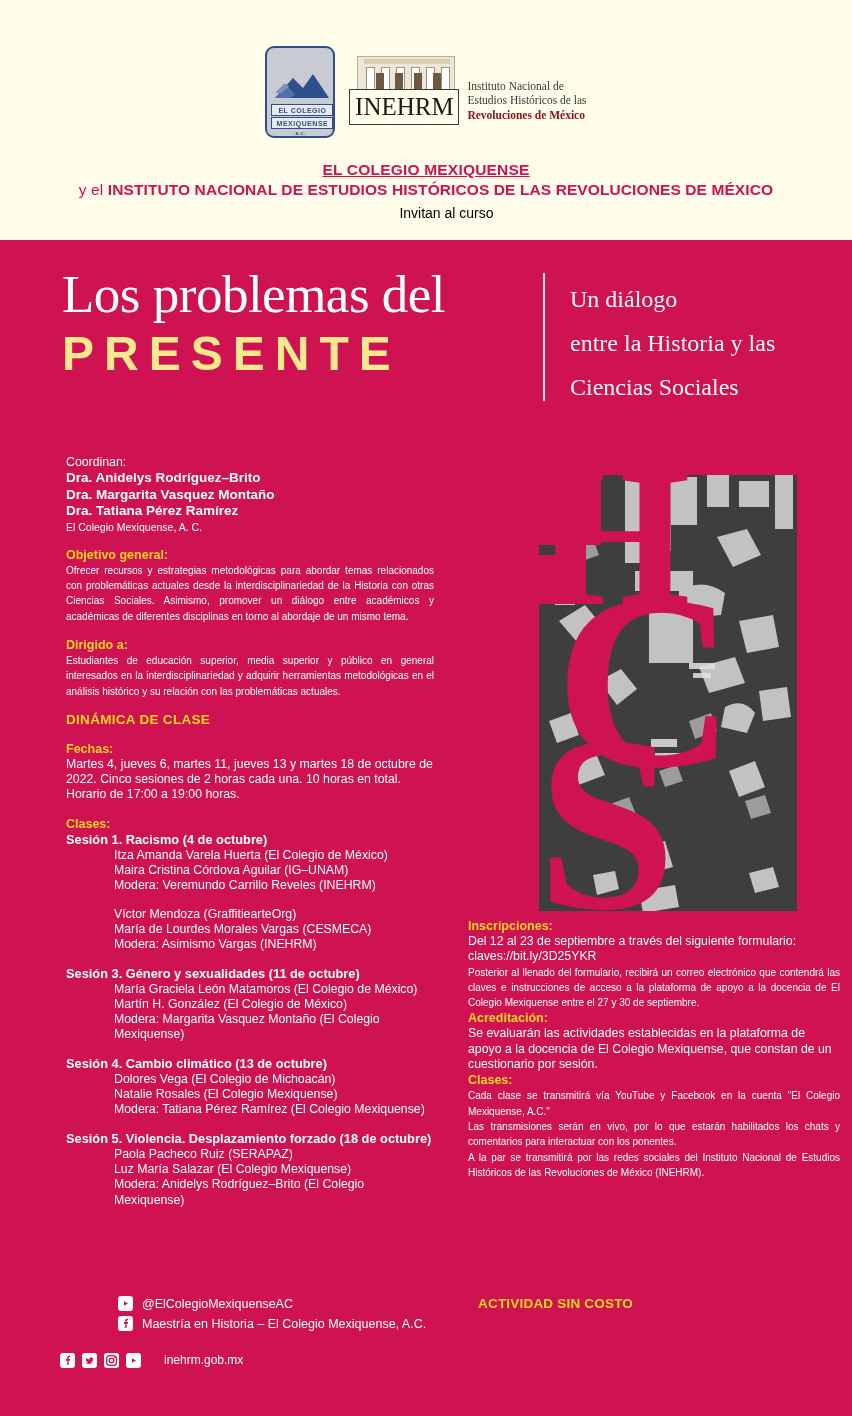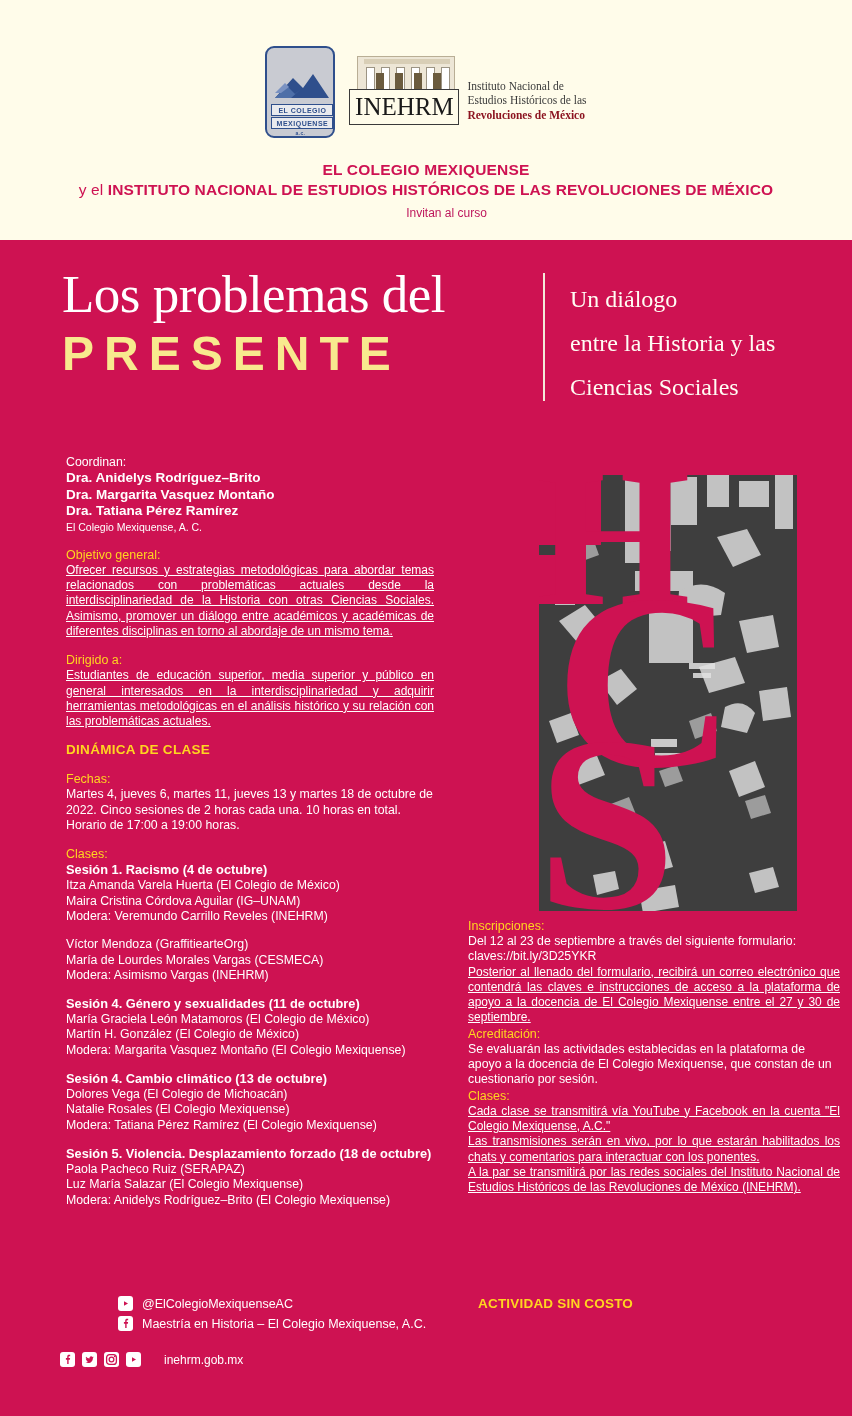--- a/index.html
+++ b/index.html
@@ -68,28 +68,29 @@
     padding-bottom:6px;
   }
   .inehrm-text .rev{color:#8C1420;font-weight:700;}
 
   .org-lines{
     position:absolute;left:0;top:160px;width:852px;text-align:center;
   }
   .org1{
     font-size:15.5px;font-weight:700;color:#CE1252;letter-spacing:.2px;
     line-height:20px;
+    text-decoration:underline;
   }
   .org2{
     font-size:15.5px;font-weight:700;color:#CE1252;letter-spacing:.1px;
     line-height:20px;
   }
   .org2 .lite{font-weight:400;}
   .invitan{
-    font-size:12px;color:#be185d;font-weight:400;line-height:22px;margin-top:2px;padding-left:41px;
+    font-size:14px;color:#000000;font-weight:400;line-height:22px;margin-top:2px;padding-left:41px;
   }
 
   
   .titleblock{position:absolute;left:0;top:255px;width:840px;height:180px;}
   .title-left{
     position:absolute;left:62px;top:10px;width:470px;
   }
   .title-main{
     font-family:"Liberation Serif", serif;
     font-size:53px;line-height:58px;color:#FFFFFF;font-weight:400;
@@ -109,31 +110,31 @@
     font-size:24px;line-height:44px;color:#FFFDF4;font-weight:400;
   }
 
   
   .col-left{
     position:absolute;left:66px;top:455px;width:368px;color:#FFFFFF;
   }
   .col-right-text{
     position:absolute;left:468px;top:918px;width:372px;color:#FFFFFF;
   }
-  .lbl{color:#FFD520;font-size:12.5px;line-height:16px;font-weight:400;}
+  .lbl{color:#FFD520;font-size:12.5px;line-height:16px;font-weight:700;}
   .lbl.bold{font-weight:700;font-size:13.5px;letter-spacing:.3px;}
   .nm{font-weight:700;font-size:13.5px;line-height:16.5px;color:#FFFFFF;}
   .sm{font-size:10.5px;line-height:14px;color:#FFFFFF;}
   .para{
-    font-size:12px;line-height:15.3px;color:#FFFFFF;text-align:justify;text-decoration:underline;
+    font-size:10px;line-height:15.3px;color:#FFFFFF;text-align:justify;
   }
   .plain{font-size:12.3px;line-height:15.3px;color:#FFFFFF;}
   .sess-h{font-weight:700;font-size:12.8px;line-height:16px;color:#FFFFFF;}
   .sess-h.just{text-align:justify;}
-  .sess-p{font-size:12.3px;line-height:15.3px;color:#FFFFFF;}
+  .sess-p{font-size:12.3px;line-height:15.3px;color:#FFFFFF;margin-left:48px;}
   .gap{height:13px;}
 
   
   .artwork{
     position:absolute;left:539px;top:471px;width:258px;height:440px;
     overflow:hidden;
   }
   .art-photo{position:absolute;inset:0;background:#3C3C3C;}
   .art-letter{
     position:absolute;
@@ -145,21 +146,21 @@
   }
   .art-C{left:16px;top:86px;font-size:250px;}
   .art-S{left:-2px;top:228px;font-size:250px;}
   .fline{display:flex;align-items:flex-start;gap:9px;}
   .ficon{
     width:15px;height:15px;flex:0 0 15px;border-radius:3px;
     background:#FFFFFF;position:relative;
   }
   .ficon svg{position:absolute;left:0;top:0;}
   .ftxt{font-size:12.5px;line-height:16px;color:#FFFFFF;}
-  .social-row{position:absolute;left:60px;top:1352px;display:flex;align-items:flex-start;gap:7px;}
+  .social-row{position:absolute;left:60px;top:1352px;display:flex;align-items:center;gap:7px;}
   .social-row .ftxt{margin-left:16px;font-size:12px;}
   .costo{
     position:absolute;left:478px;top:1296px;
     font-size:13.5px;font-weight:700;color:#FFD520;letter-spacing:.2px;
   }
   .handles{position:absolute;left:118px;top:1296px;}
   .handles .fline{margin-bottom:4px;}
 </style>
 </head>
 <body>
@@ -321,21 +322,21 @@
 
     <div class="gap"></div>
     <div>
       <div class="sess-p">Víctor Mendoza (GraffitiearteOrg)</div>
       <div class="sess-p">María de Lourdes Morales Vargas (CESMECA)</div>
       <div class="sess-p">Modera: Asimismo Vargas (INEHRM)</div>
     </div>
 
     <div class="gap"></div>
     <div>
-      <div class="sess-h">Sesión 4. Género y sexualidades (11 de octubre)</div>
+      <div class="sess-h">Sesión 3. Género y sexualidades (11 de octubre)</div>
       <div class="sess-p">María Graciela León Matamoros (El Colegio de México)</div>
       <div class="sess-p">Martín H. González (El Colegio de México)</div>
       <div class="sess-p">Modera: Margarita Vasquez Montaño (El Colegio Mexiquense)</div>
     </div>
 
     <div class="gap"></div>
     <div>
       <div class="sess-h">Sesión 4. Cambio climático (13 de octubre)</div>
       <div class="sess-p">Dolores Vega (El Colegio de Michoacán)</div>
       <div class="sess-p">Natalie Rosales (El Colegio Mexiquense)</div>

